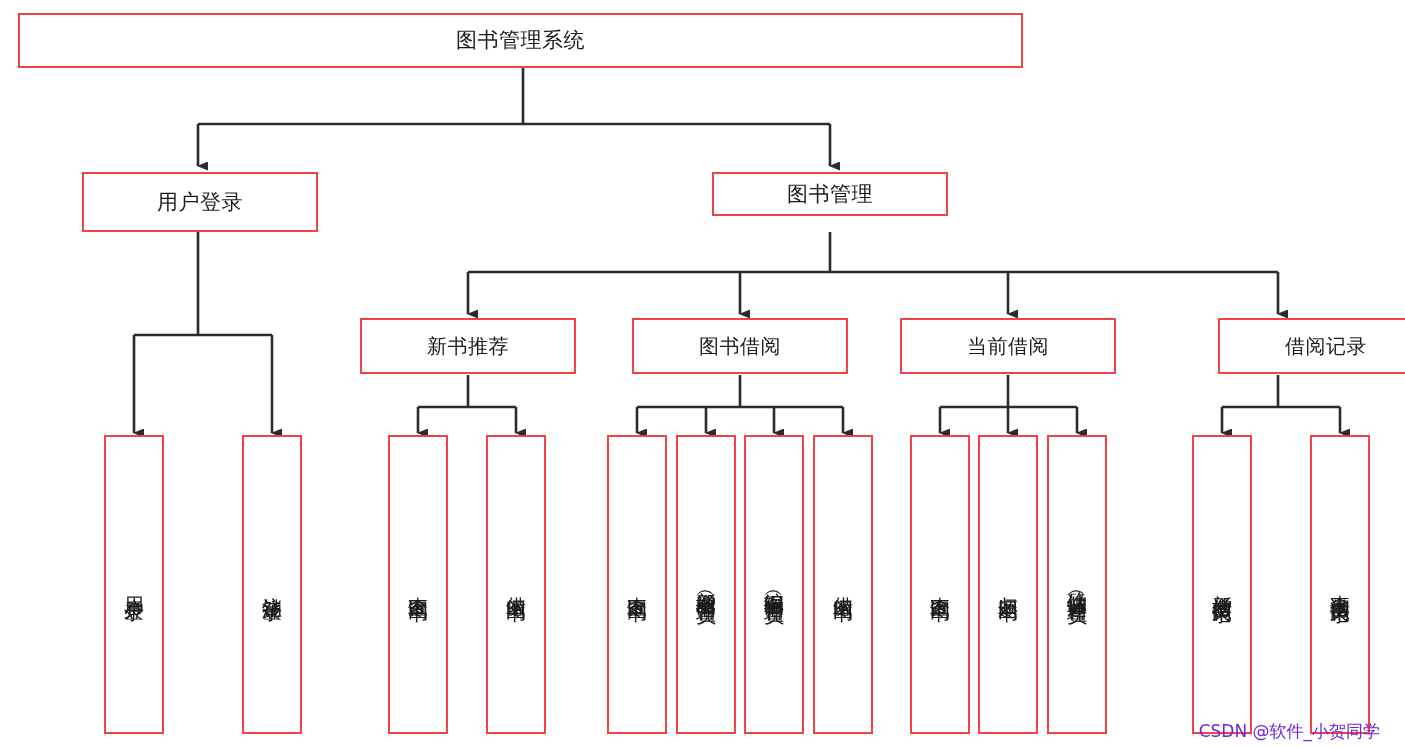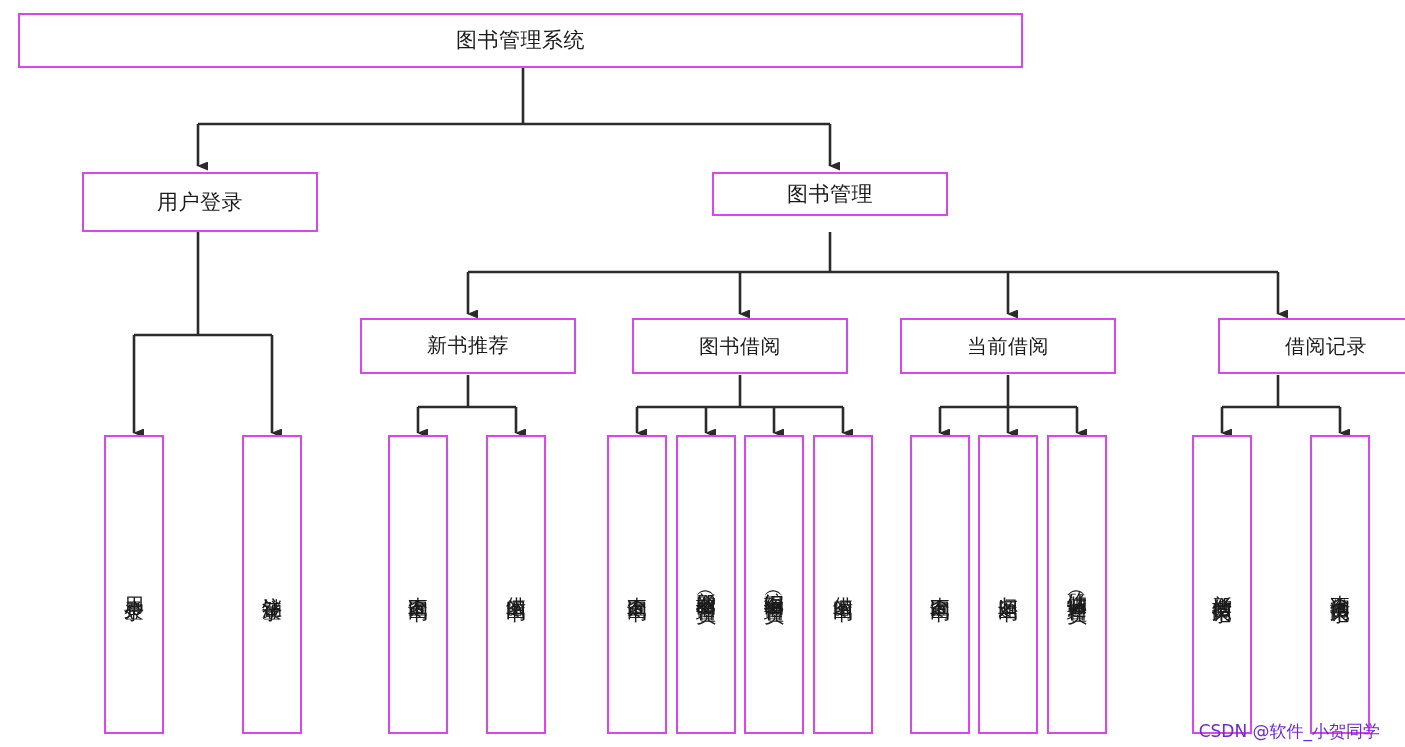--- a/index.html
+++ b/index.html
@@ -22,21 +22,21 @@
     position: absolute;
     left: 0;
     top: 0;
     width: 1405px;
     height: 747px;
     pointer-events: none;
   }
   .node {
     position: absolute;
     box-sizing: border-box;
-    border: 2px solid #d946ef;
+    border: 2px solid #ef4444;
     background: #ffffff;
     display: flex;
     align-items: center;
     justify-content: center;
     color: #1b1b1b;
   }
   .node.root {
     border-width: 2px;
   }
   .node-label {
@@ -133,21 +133,21 @@
   </div>
 
   <div class="node level1" style="left:82px; top:172px; width:236px; height:60px;">
     <span class="node-label">用户登录</span>
   </div>
 
   <div class="node level1" style="left:712px; top:172px; width:236px; height:44px;">
     <span class="node-label">图书管理</span>
   </div>
 
-  <div class="node level2" style="left:360px; top:318px; width:216px; height:56px;font-family:Liberation Mono, monospace;">
+  <div class="node level2" style="left:360px; top:318px; width:216px; height:56px;">
     <span class="node-label">新书推荐</span>
   </div>
 
   <div class="node level2" style="left:632px; top:318px; width:216px; height:56px;">
     <span class="node-label">图书借阅</span>
   </div>
 
   <div class="node level2" style="left:900px; top:318px; width:216px; height:56px;">
     <span class="node-label">当前借阅</span>
   </div>

